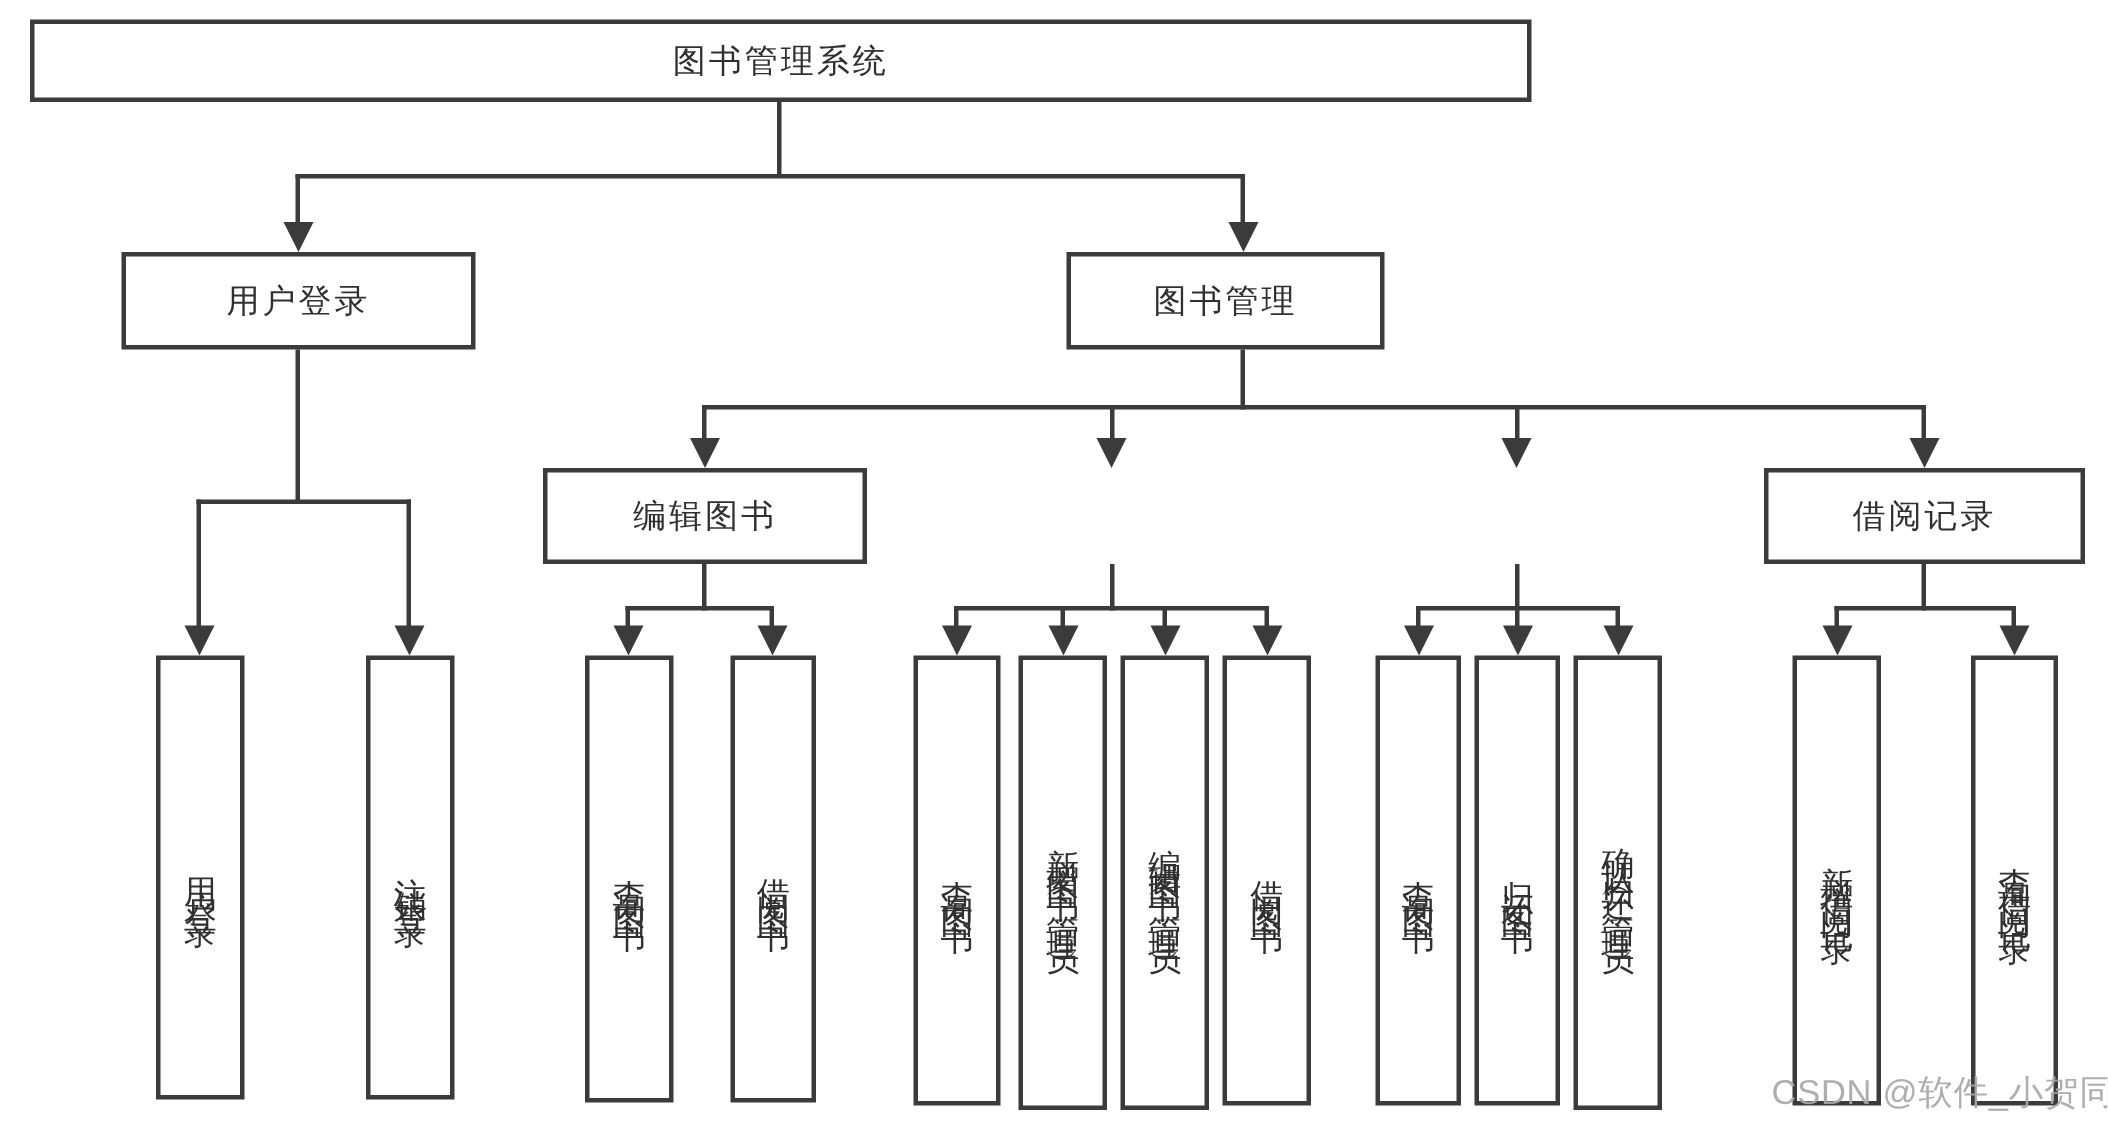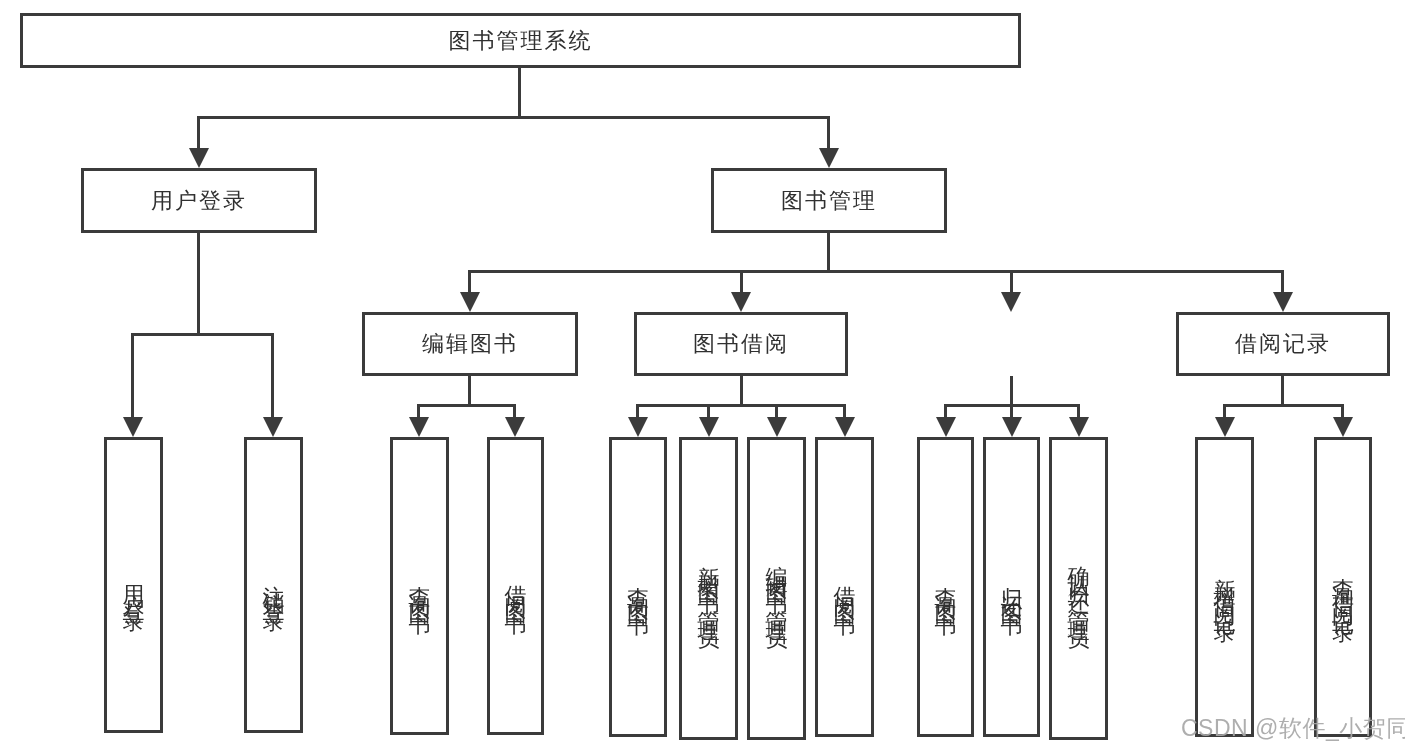--- a/index.html
+++ b/index.html
@@ -50,21 +50,21 @@
   <div class="ln" style="left:518px;top:68px;width:3px;height:50px"></div>
   <div class="ln" style="left:197px;top:116px;width:633px;height:3px"></div>
   <div class="ln" style="left:197px;top:116px;width:3px;height:34px"></div>
   <div class="ah" style="left:189px;top:148px"></div>
   <div class="ln" style="left:827px;top:116px;width:3px;height:34px"></div>
   <div class="ah" style="left:819px;top:148px"></div>
 
   <div class="gbox" style="left:81px;top:168px;width:236px;height:65px">
     <span>用户登录</span>
   </div>
-  <div class="gbox" style="left:711px;top:168px;width:236px;height:65px">
+  <div class="gbox" style="left:711px;top:168px;width:212px;height:65px">
     <span>图书管理</span>
   </div>
 
   <div class="ln" style="left:197px;top:233px;width:3px;height:102px"></div>
   <div class="ln" style="left:131px;top:333px;width:143px;height:3px"></div>
   <div class="ln" style="left:131px;top:333px;width:3px;height:86px"></div>
   <div class="ah" style="left:123px;top:417px"></div>
   <div class="ln" style="left:271px;top:333px;width:3px;height:86px"></div>
   <div class="ah" style="left:263px;top:417px"></div>
 
@@ -74,23 +74,20 @@
   <div class="ah" style="left:460px;top:292px"></div>
   <div class="ln" style="left:740px;top:270px;width:3px;height:25px"></div>
   <div class="ah" style="left:731px;top:292px"></div>
   <div class="ln" style="left:1010px;top:270px;width:3px;height:25px"></div>
   <div class="ah" style="left:1001px;top:292px"></div>
   <div class="ln" style="left:1281px;top:270px;width:3px;height:25px"></div>
   <div class="ah" style="left:1273px;top:292px"></div>
 
   <div class="gbox" style="left:362px;top:312px;width:216px;height:64px">
     <span>编辑图书</span>
-  </div>
-  <div class="gbox" style="left:634px;top:312px;width:214px;height:64px">
-    <span>图书借阅</span>
   </div>
   <div class="gbox" style="left:1176px;top:312px;width:214px;height:64px">
     <span>借阅记录</span>
   </div>
 
   <div class="ln" style="left:468px;top:376px;width:3px;height:31px"></div>
   <div class="ln" style="left:417px;top:404px;width:99px;height:3px"></div>
   <div class="ln" style="left:417px;top:404px;width:3px;height:16px"></div>
   <div class="ah" style="left:409px;top:417px"></div>
   <div class="ln" style="left:513px;top:404px;width:3px;height:16px"></div>

